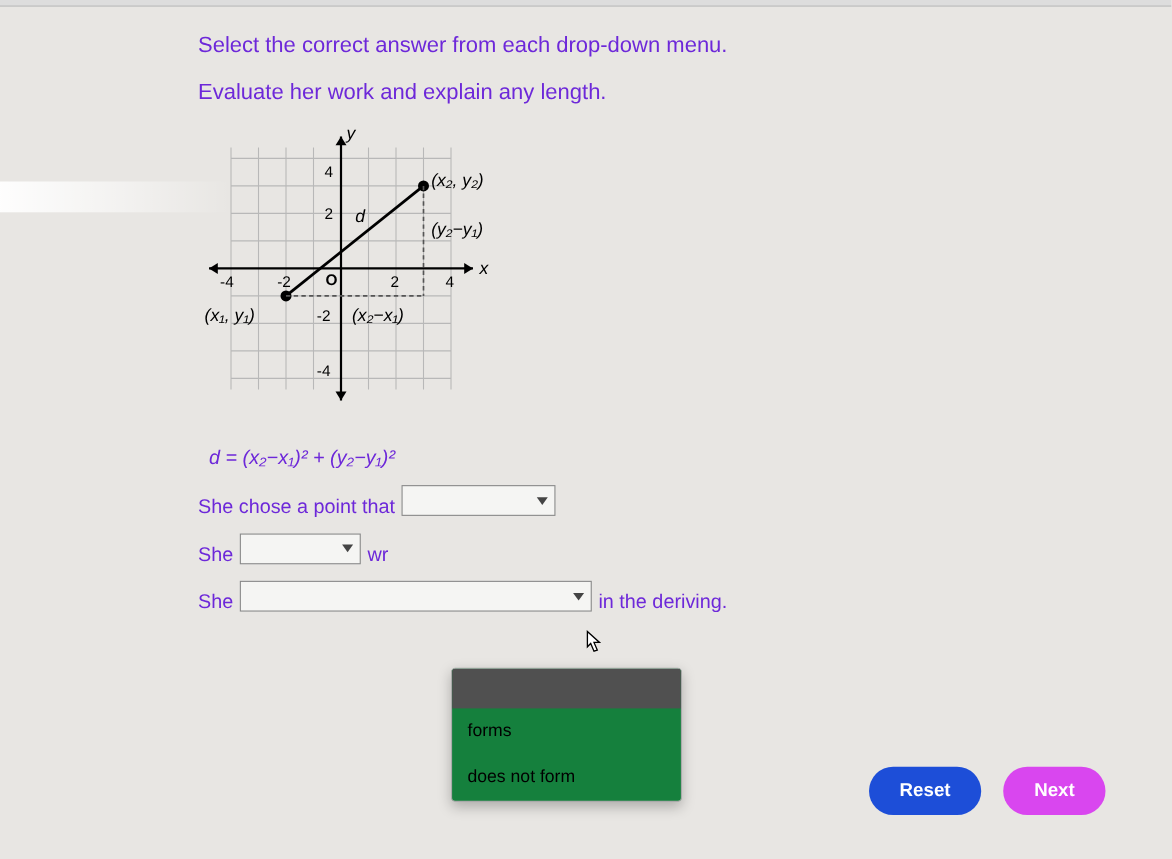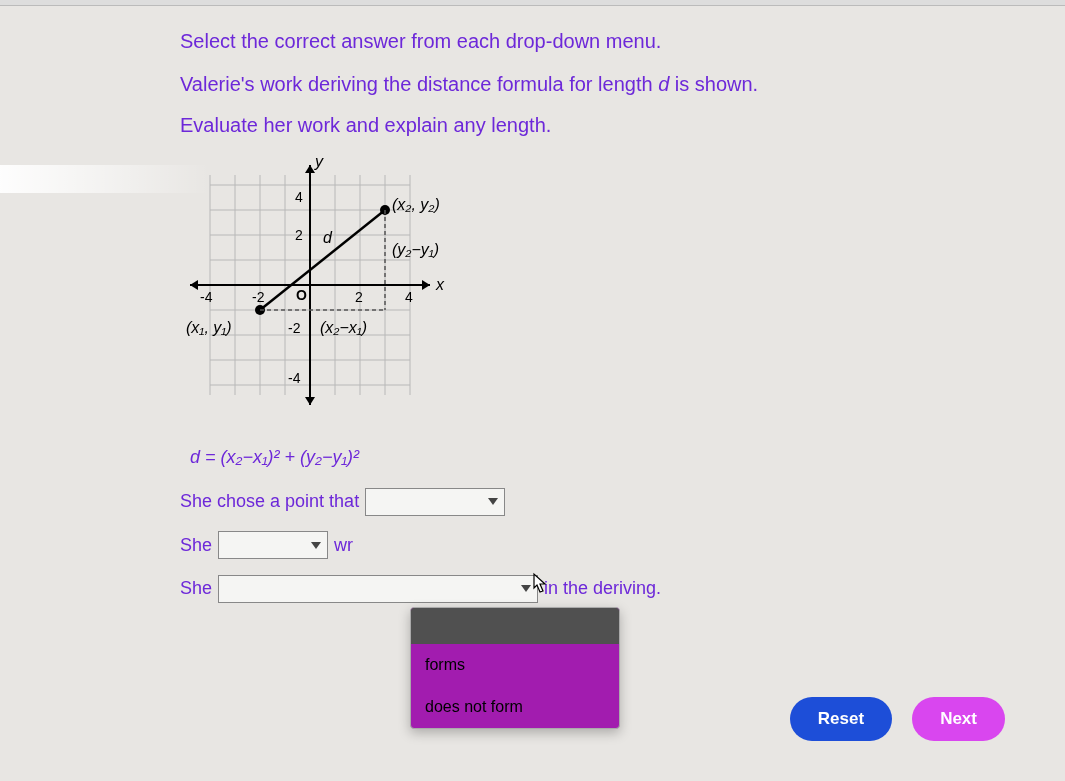--- a/index.html
+++ b/index.html
@@ -38,21 +38,21 @@
     margin-top: 2px;
     margin-left: 10px;
   }
   .answer-block {
     margin-top: 14px;
     font-size: 18px;
     line-height: 2.2;
   }
   .answer-row {
     display: flex;
-    align-items: center;
+    align-items: flex-start;
     gap: 6px;
     margin-bottom: 4px;
   }
   .dd {
     display: inline-flex;
     align-items: center;
     justify-content: flex-end;
     border: 1px solid #888;
     background: #f5f5f3;
     height: 28px;
@@ -68,21 +68,21 @@
     margin-left: 6px;
   }
   .dd1 { width: 140px; }
   .dd2 { width: 110px; }
   .dd3 { width: 320px; position: relative; }
   .dropdown-open {
     position: absolute;
     left: 410px;
     top: 607px;
     width: 210px;
-    background: #a21caf;
+    background: #15803d;
     border: 1px solid #aaa;
     border-radius: 4px;
     box-shadow: 0 4px 12px rgba(0,0,0,0.25);
     z-index: 20;
     overflow: hidden;
   }
   .dropdown-open .opt {
     padding: 12px 14px;
     font-size: 16px;
     cursor: pointer;
@@ -137,23 +137,20 @@
   }
 </style>
 </head>
 <body>
 
 <div class="top-border"></div>
 <div class="glare"></div>
 
 <div class="content">
   <div class="instruction">Select the correct answer from each drop-down menu.</div>
-  <div class="prompt">
-    <span>Valerie's work deriving the distance formula for length </span><span class="italic">d</span><span> is shown.</span>
-  </div>
   <div class="prompt">Evaluate her work and explain any length.</div>
 
   <div class="graph-area">
     <svg width="310" height="270">
 
       <g stroke="#b8b8b8" stroke-width="1">
         <line x1="30" y1="20" x2="30" y2="240"></line>
         <line x1="55" y1="20" x2="55" y2="240"></line>
         <line x1="80" y1="20" x2="80" y2="240"></line>
         <line x1="105" y1="20" x2="105" y2="240"></line>

